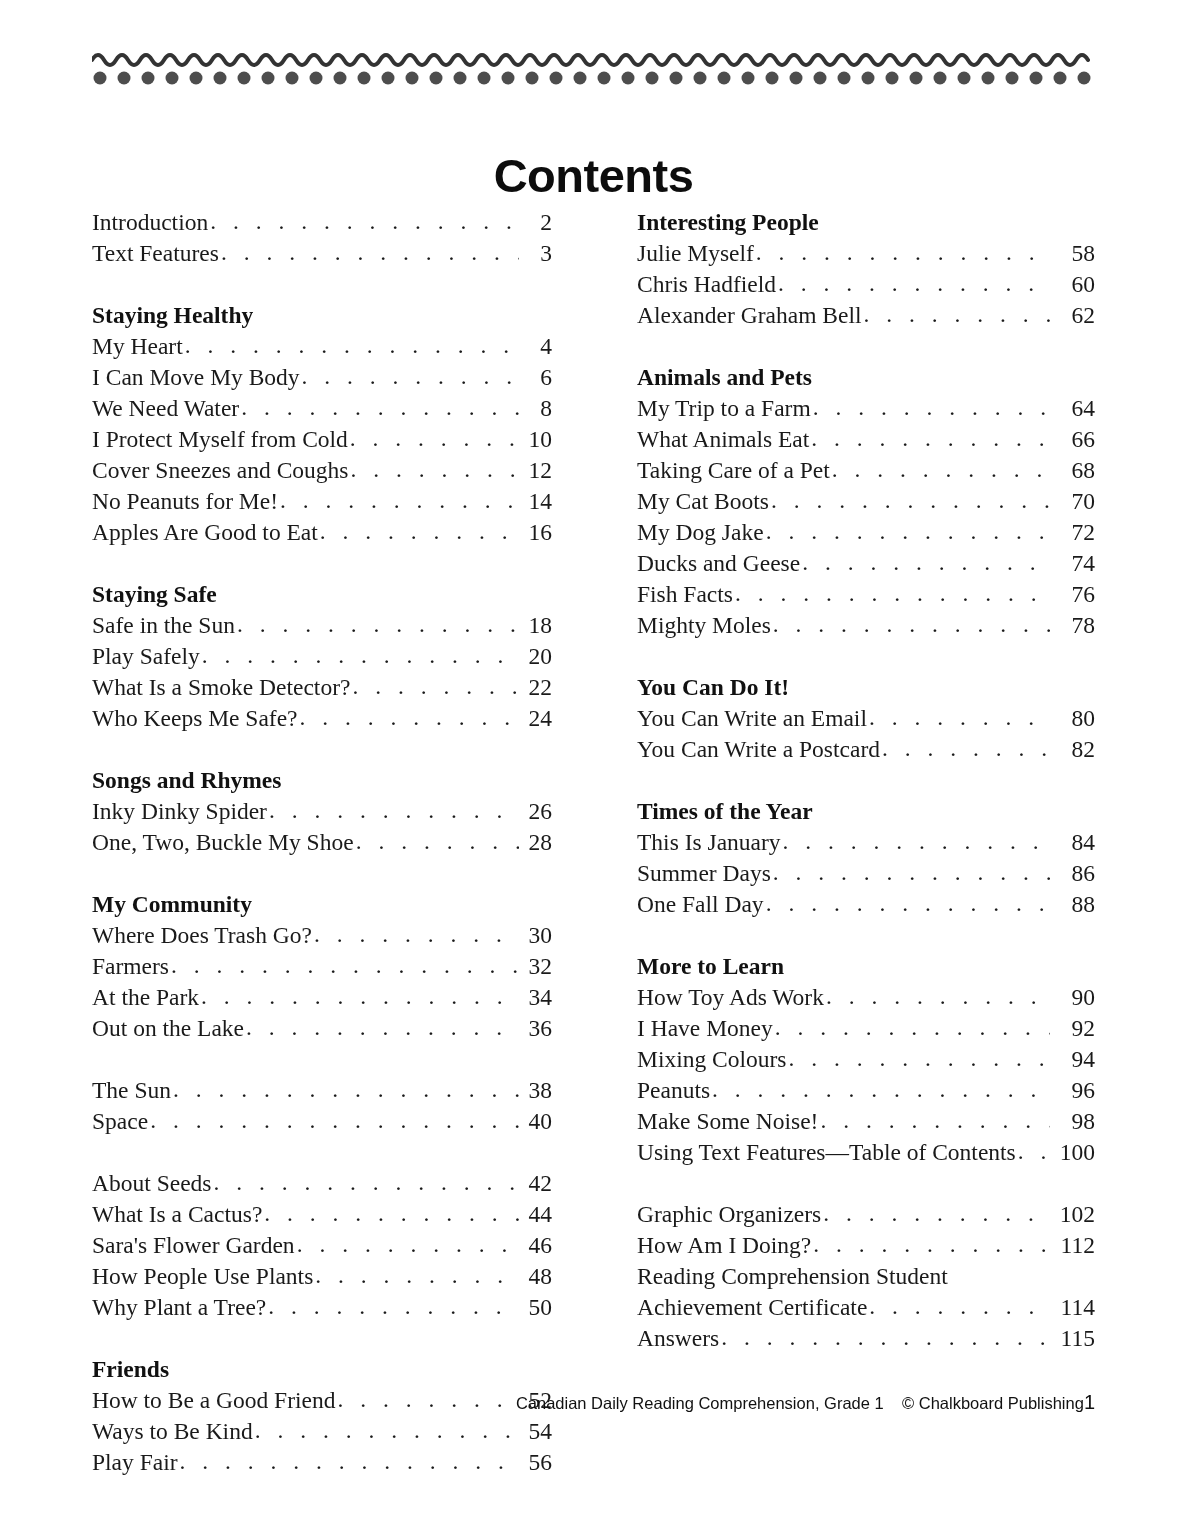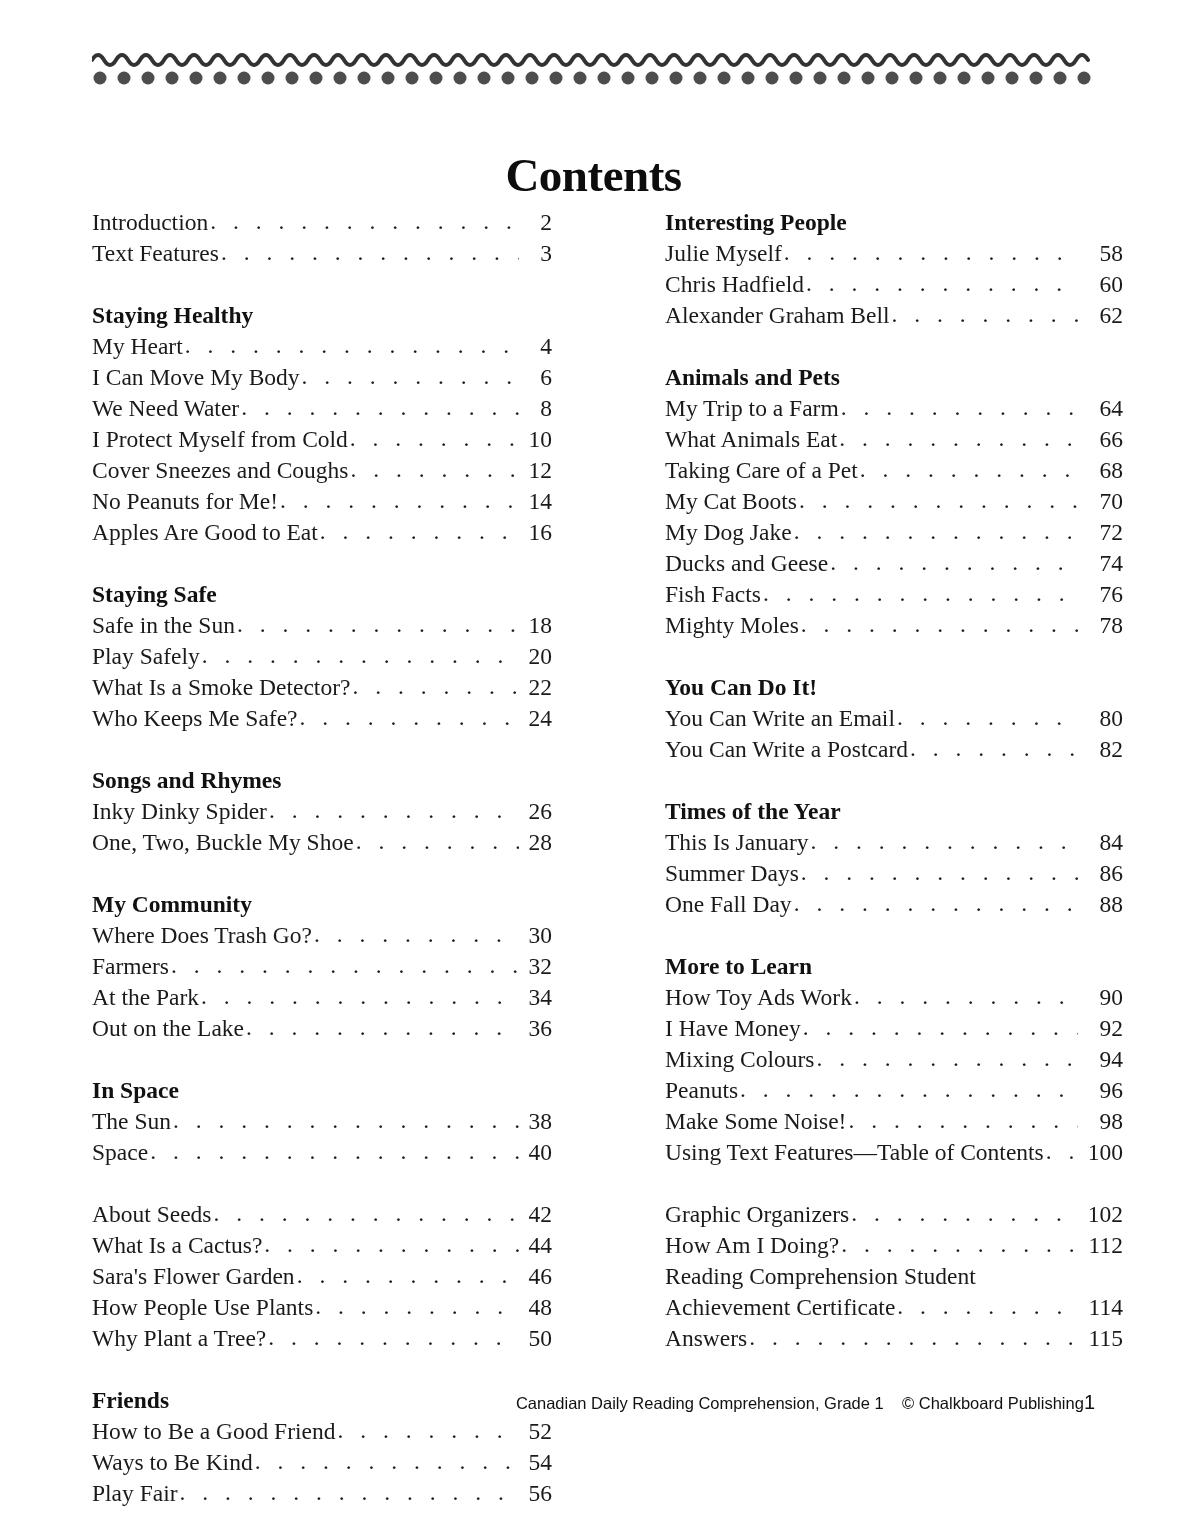--- a/index.html
+++ b/index.html
@@ -27,41 +27,41 @@
   }
   .top-border svg { display: block; }
 
   
   .page-title {
     position: absolute;
     left: 0;
     top: 117px;
     width: 1187px;
     text-align: center;
-    font-family: Liberation Serif, serif;
+    font-family: Liberation Sans, sans-serif;
     font-weight: bold;
     font-size: 47px;
     letter-spacing: -0.5px;
     color: #0d0d0d;
   }
 
   
   .columns {
     position: absolute;
     top: 207px;
     left: 0;
     width: 940px;
     height: 1180px;
   }
   .col {
     position: absolute;
     top: 0;
   }
   .col-left  { left: 92px;  width: 460px; }
-  .col-right { left: 665px; width: 458px; }
+  .col-right { left: 637px; width: 458px; }
 
   
   .toc-heading {
     font-family: "Liberation Serif", serif;
     font-weight: bold;
     font-size: 23.5px;
     line-height: 31px;
     white-space: nowrap;
     color: #111111;
   }
@@ -272,21 +272,20 @@
           <span class="title">At the Park</span>
           <span class="leader"></span>
           <span class="pageno">34</span>
         </div>
         <div class="toc-row">
           <span class="title">Out on the Lake</span>
           <span class="leader"></span>
           <span class="pageno">36</span>
         </div>
         <div class="toc-gap"></div>
-        <div class="toc-heading">In Space</div>
         <div class="toc-row">
           <span class="title">The Sun</span>
           <span class="leader"></span>
           <span class="pageno">38</span>
         </div>
         <div class="toc-row">
           <span class="title">Space</span>
           <span class="leader"></span>
           <span class="pageno">40</span>
         </div>

